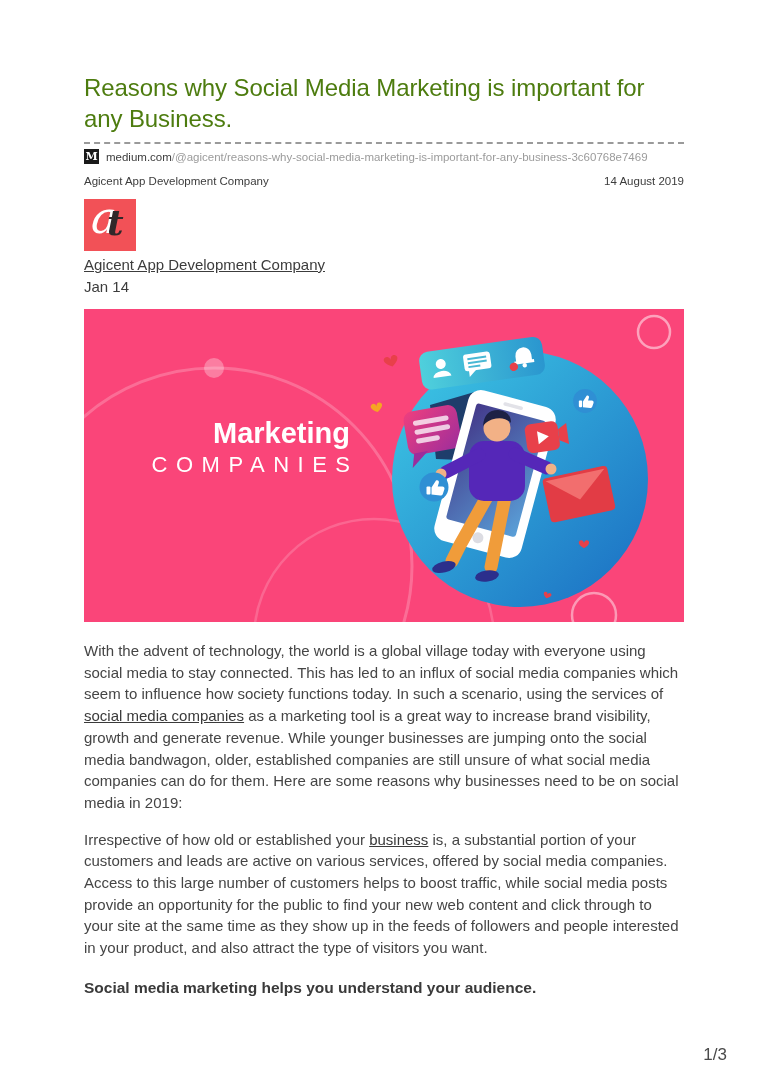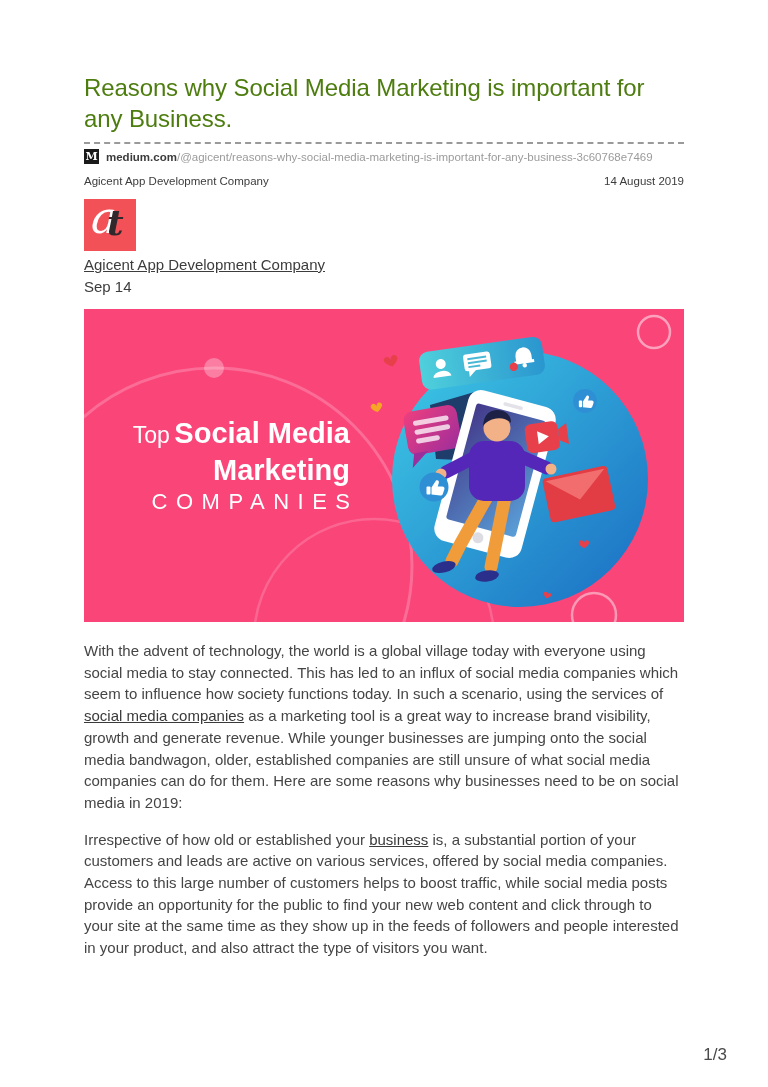--- a/index.html
+++ b/index.html
@@ -6,21 +6,21 @@
   body { font-family:"Liberation Sans","DejaVu Sans",sans-serif; }
   .page { position:relative; width:768px; height:1087px; background:#ffffff; overflow:hidden; }
   .content { position:absolute; left:84px; top:0; width:600px; }
 
   h1.title { margin:72px 0 0; font-size:24px; line-height:31px; font-weight:400; color:#4d7c0f; letter-spacing:-0.1px; }
   .dashed-divider { margin-top:8px; border-top:2px dashed #9a9a9a; height:0; }
 
   .source-row { margin-top:5px; display:flex; align-items:center; gap:7px; }
   .m-icon { width:15px; height:15px; background:#1a1a1a; color:#fff; font-family:"DejaVu Serif","Liberation Serif",serif; font-weight:700; font-size:11px; line-height:15px; text-align:center; flex:0 0 auto; }
   .source-url { font-size:11.5px; color:#9b9b9b; text-decoration:none; white-space:nowrap; }
-  .source-url b { color:#3c3c3c; font-weight:700; }
+  .source-url b { color:#3c3c3c; font-weight:400; }
 
   .byline-row { margin-top:11px; display:flex; justify-content:space-between; font-size:11.5px; color:#3c3c3c; }
 
   .avatar { margin-top:12px; width:52px; height:52px; background:#f25157; position:relative; overflow:hidden; }
   .av-a { position:absolute; left:7px; top:-7px; font-family:"DejaVu Serif","Liberation Serif",serif; font-style:italic; font-size:44px; color:#ffffff; }
   .av-t { position:absolute; left:23px; top:2px; font-family:"DejaVu Serif","Liberation Serif",serif; font-style:italic; font-weight:700; font-size:36px; color:#30282a; }
 
   .author-link { display:inline-block; margin-top:5px; font-size:15px; color:#3c3c3c; text-decoration:underline; }
   .date-short { margin-top:4px; font-size:15px; color:#3c3c3c; }
 
@@ -59,21 +59,21 @@
       <span>Agicent App Development Company</span>
       <span>14 August 2019</span>
     </div>
 
     <div class="avatar">
       <span class="av-a">a</span>
       <span class="av-t">t</span>
     </div>
 
     <a class="author-link" href="#">Agicent App Development Company</a>
-    <div class="date-short">Sep 14</div>
+    <div class="date-short">Jan 14</div>
 
     <div class="hero">
       <svg class="hero-svg" width="600" height="313" viewBox="0 0 600 313">
         <defs>
           <linearGradient id="gBlue" x1="0" y1="0" x2="1" y2="1">
             <stop offset="0" stop-color="#3ecbe6"></stop>
               <stop offset="1" stop-color="#1a6cc2"></stop>
           </linearGradient>
           <linearGradient id="gScreen" x1="0" y1="0" x2="1" y2="1">
             <stop offset="0" stop-color="#43398a"></stop>
@@ -174,27 +174,27 @@
 
         <g>
           <use href="#heartP" transform="translate(306,48) rotate(-15) scale(1.15)" fill="#e8404a"></use>
           <use href="#heartP" transform="translate(500,232) scale(0.85)" fill="#e8404a"></use>
           <use href="#heartP" transform="translate(464,284) rotate(18) scale(0.65)" fill="#e8404a"></use>
           <use href="#heartP" transform="translate(292,95) rotate(-12) scale(0.95)" fill="#f5a623"></use>
         </g>
       </svg>
 
       <div class="hero-text">
-        <div class="ht1"><span class="ht-top">Top</span> <span class="ht-b">Social Media</span></div>
         <div class="ht2">Marketing</div>
         <div class="ht3">COMPANIES</div>
       </div>
     </div>
 
     <div class="article-body">
       <p><span>With the advent of technology, the world is a global village today with everyone using social media to stay connected. This has led to an influx of social media companies which seem to influence how society functions today. In such a scenario, using the services of </span><a class="inline-link" href="#">social media companies</a><span> as a marketing tool is a great way to increase brand visibility, growth and generate revenue. While younger businesses are jumping onto the social media bandwagon, older, established companies are still unsure of what social media companies can do for them. Here are some reasons why businesses need to be on social media in 2019:</span></p>
       <p><span>Irrespective of how old or established your </span><a class="inline-link" href="#">business</a><span> is, a substantial portion of your customers and leads are active on various services, offered by social media companies. Access to this large number of customers helps to boost traffic, while social media posts provide an opportunity for the public to find your new web content and click through to your site at the same time as they show up in the feeds of followers and people interested in your product, and also attract the type of visitors you want.</span></p>
+      <h2>Social media marketing helps you understand your audience.</h2>
     </div>
 
   </div>
 
   <div class="page-number">1/3</div>
 </div>
 
 </body></html>

